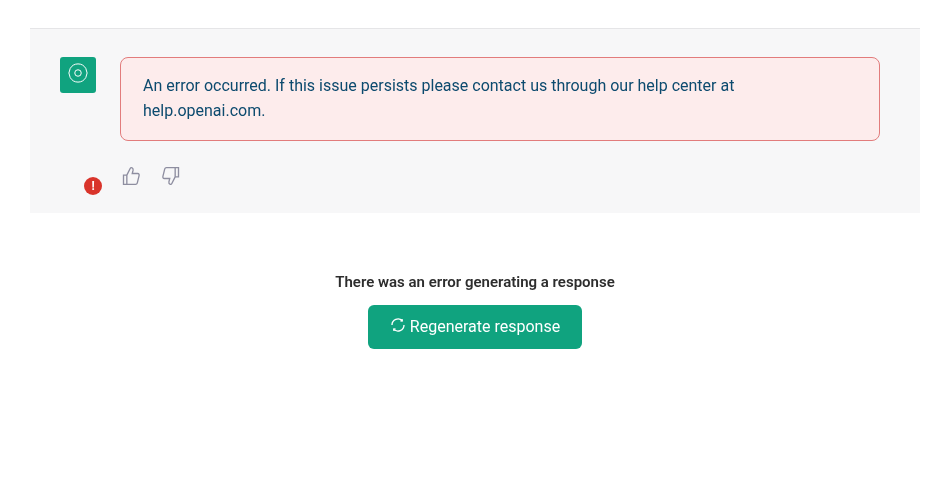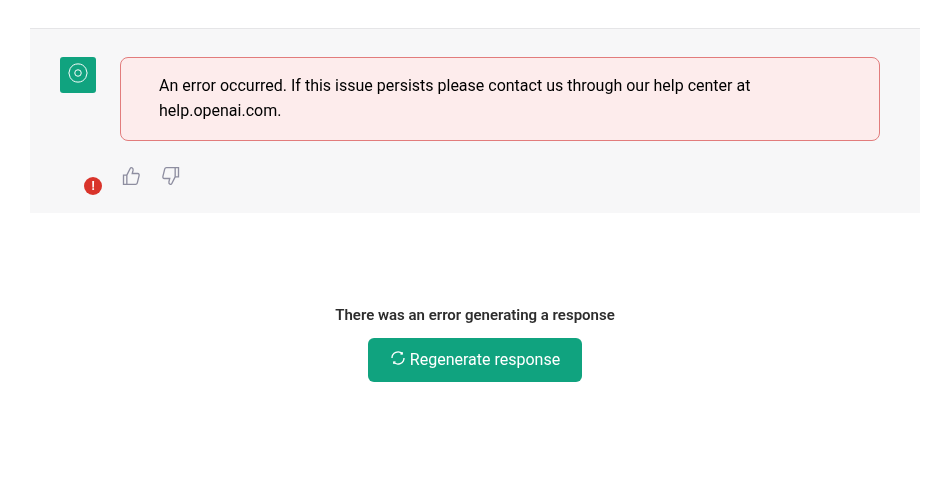--- a/index.html
+++ b/index.html
@@ -45,22 +45,22 @@
       justify-content: center;
       color: #fff;
       font-size: 12px;
       font-weight: bold;
     }
     .message-content { flex: 1; }
     .error-box {
       border: 1px solid #e27c7c;
       background: #fdecec;
       border-radius: 8px;
-      padding: 16px 38px;
-      color: #000000;
+      padding: 16px 22px;
+      color: #0c4a6e;
       font-size: 16px;
       line-height: 1.55;
     }
     .feedback-row {
       display: flex;
       gap: 18px;
       margin-top: 26px;
       color: #8e8ea0;
     }
     .feedback-btn {
@@ -74,21 +74,20 @@
     .feedback-btn svg { width: 20px; height: 20px; stroke: #8e8ea0; fill: none; stroke-width: 1.6; }
     .lower-area {
       text-align: center;
       padding-top: 60px;
     }
     .status-text {
       color: #2d2d2d;
       font-size: 15px;
       font-weight: 600;
       margin-bottom: 14px;
-      margin-top: 33px;
     }
     .regen-btn {
       display: inline-flex;
       align-items: center;
       gap: 4px;
       background: #10a37f;
       color: #ffffff;
       border: none;
       border-radius: 6px;
       padding: 12px 22px;

